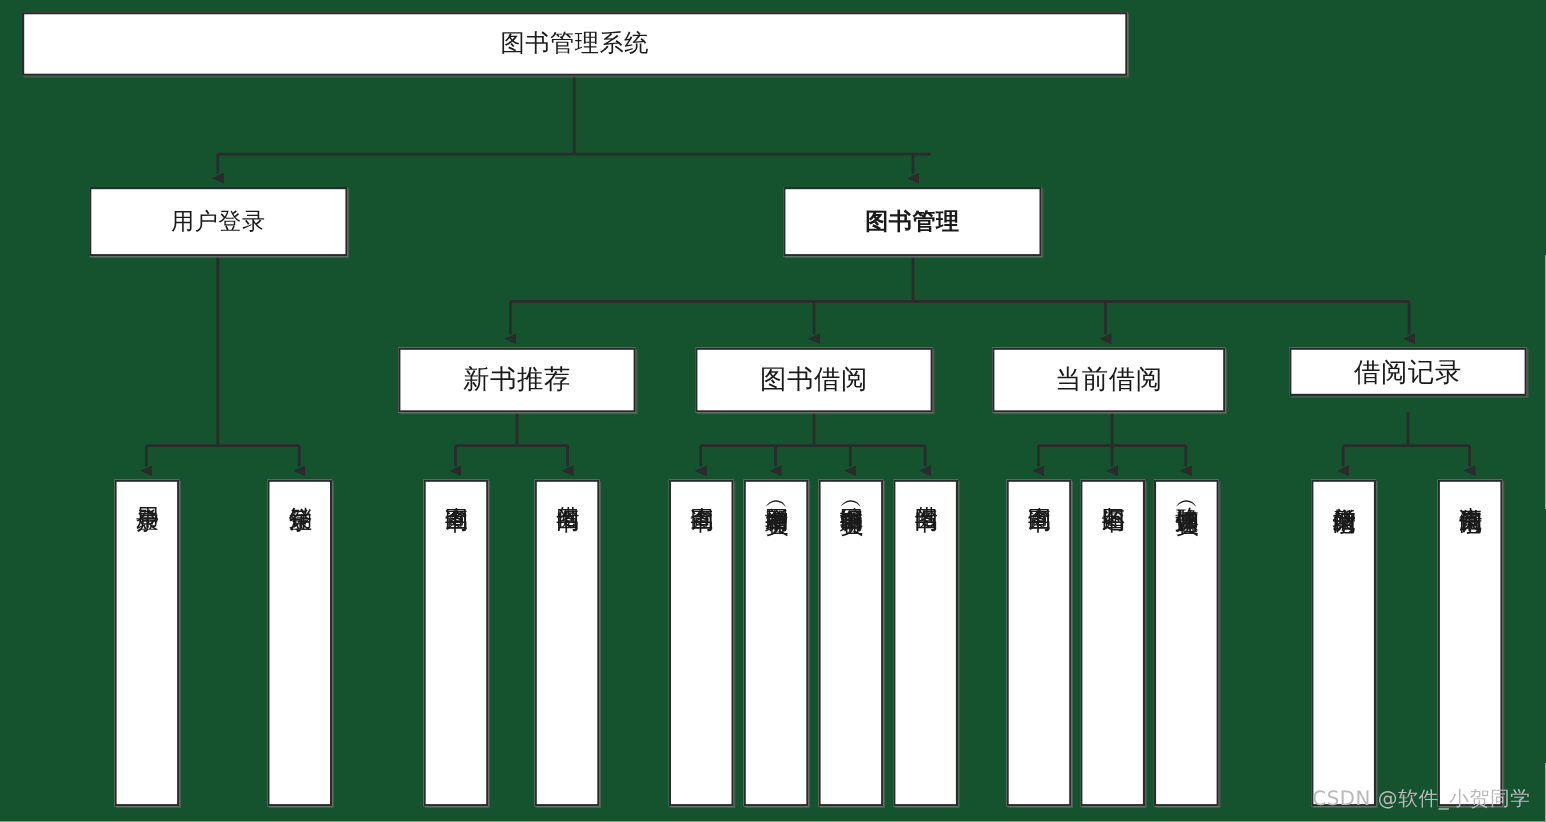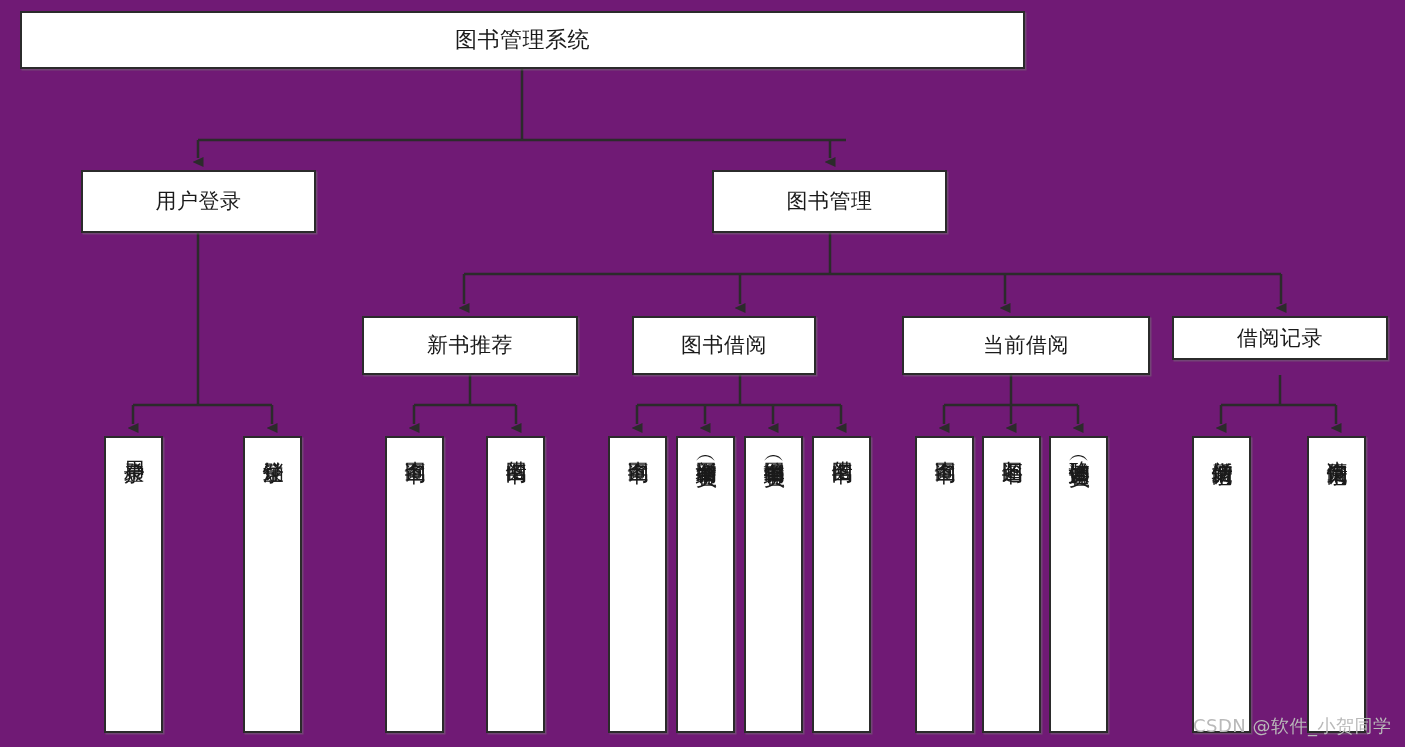--- a/index.html
+++ b/index.html
@@ -5,21 +5,21 @@
 <style>
   html,body{margin:0;padding:0;background:#ffffff;}
   body{
     font-family:"DejaVu Sans","Liberation Sans",sans-serif;
     color:#1a1a1a;
   }
   #canvas{
     position:relative;
     width:1405px;
     height:747px;
-    background:#701a75;
+    background:#14532d;
     overflow:hidden;
   }
   #edges{
     position:absolute;
     left:0; top:0;
     width:1405px; height:747px;
     pointer-events:none;
   }
   .node{
     position:absolute;
@@ -35,21 +35,21 @@
   .node .label{
     font-size:21px;
     line-height:1.18;
     letter-spacing:0.5px;
     color:#1a1a1a;
     white-space:nowrap;
   }
   
   .node.root .label{font-size:22px;}
   .node.level2 .label{font-size:21px;}
-  .node.level3 .label{font-size:21px;}
+  .node.level3 .label{font-size:24px;}
 
   
   .node.leaf{
     align-items:flex-start;
     justify-content:center;
     padding-top:6px;
   }
   .node.leaf .label{
     writing-mode:vertical-rl;
     text-orientation:upright;
@@ -123,31 +123,31 @@
     </g>
   </svg>
 
   <div class="node root" style="left:20px; top:11px; width:1005px; height:58px;">
     <span class="label">图书管理系统</span>
   </div>
 
   <div class="node level2" style="left:81px; top:170px; width:235px; height:63px;">
     <span class="label">用户登录</span>
   </div>
-  <div class="node level2" style="left:712px; top:170px; width:235px; height:63px;">
+  <div class="node level2" style="left:712px; top:170px; width:235px; height:63px;font-weight:bold;">
     <span class="label">图书管理</span>
   </div>
 
   <div class="node level3" style="left:362px; top:316px; width:216px; height:59px;">
     <span class="label">新书推荐</span>
   </div>
-  <div class="node level3" style="left:632px; top:316px; width:184px; height:59px;">
+  <div class="node level3" style="left:632px; top:316px; width:216px; height:59px;">
     <span class="label">图书借阅</span>
   </div>
-  <div class="node level3" style="left:902px; top:316px; width:248px; height:59px;">
+  <div class="node level3" style="left:902px; top:316px; width:212px; height:59px;">
     <span class="label">当前借阅</span>
   </div>
   <div class="node level3" style="left:1172px; top:316px; width:216px; height:44px;">
     <span class="label">借阅记录</span>
   </div>
 
   <div class="node leaf" style="left:104px; top:436px; width:59px; height:297px;">
     <span class="label">用户登录</span>
   </div>
   <div class="node leaf" style="left:243px; top:436px; width:59px; height:297px;">

